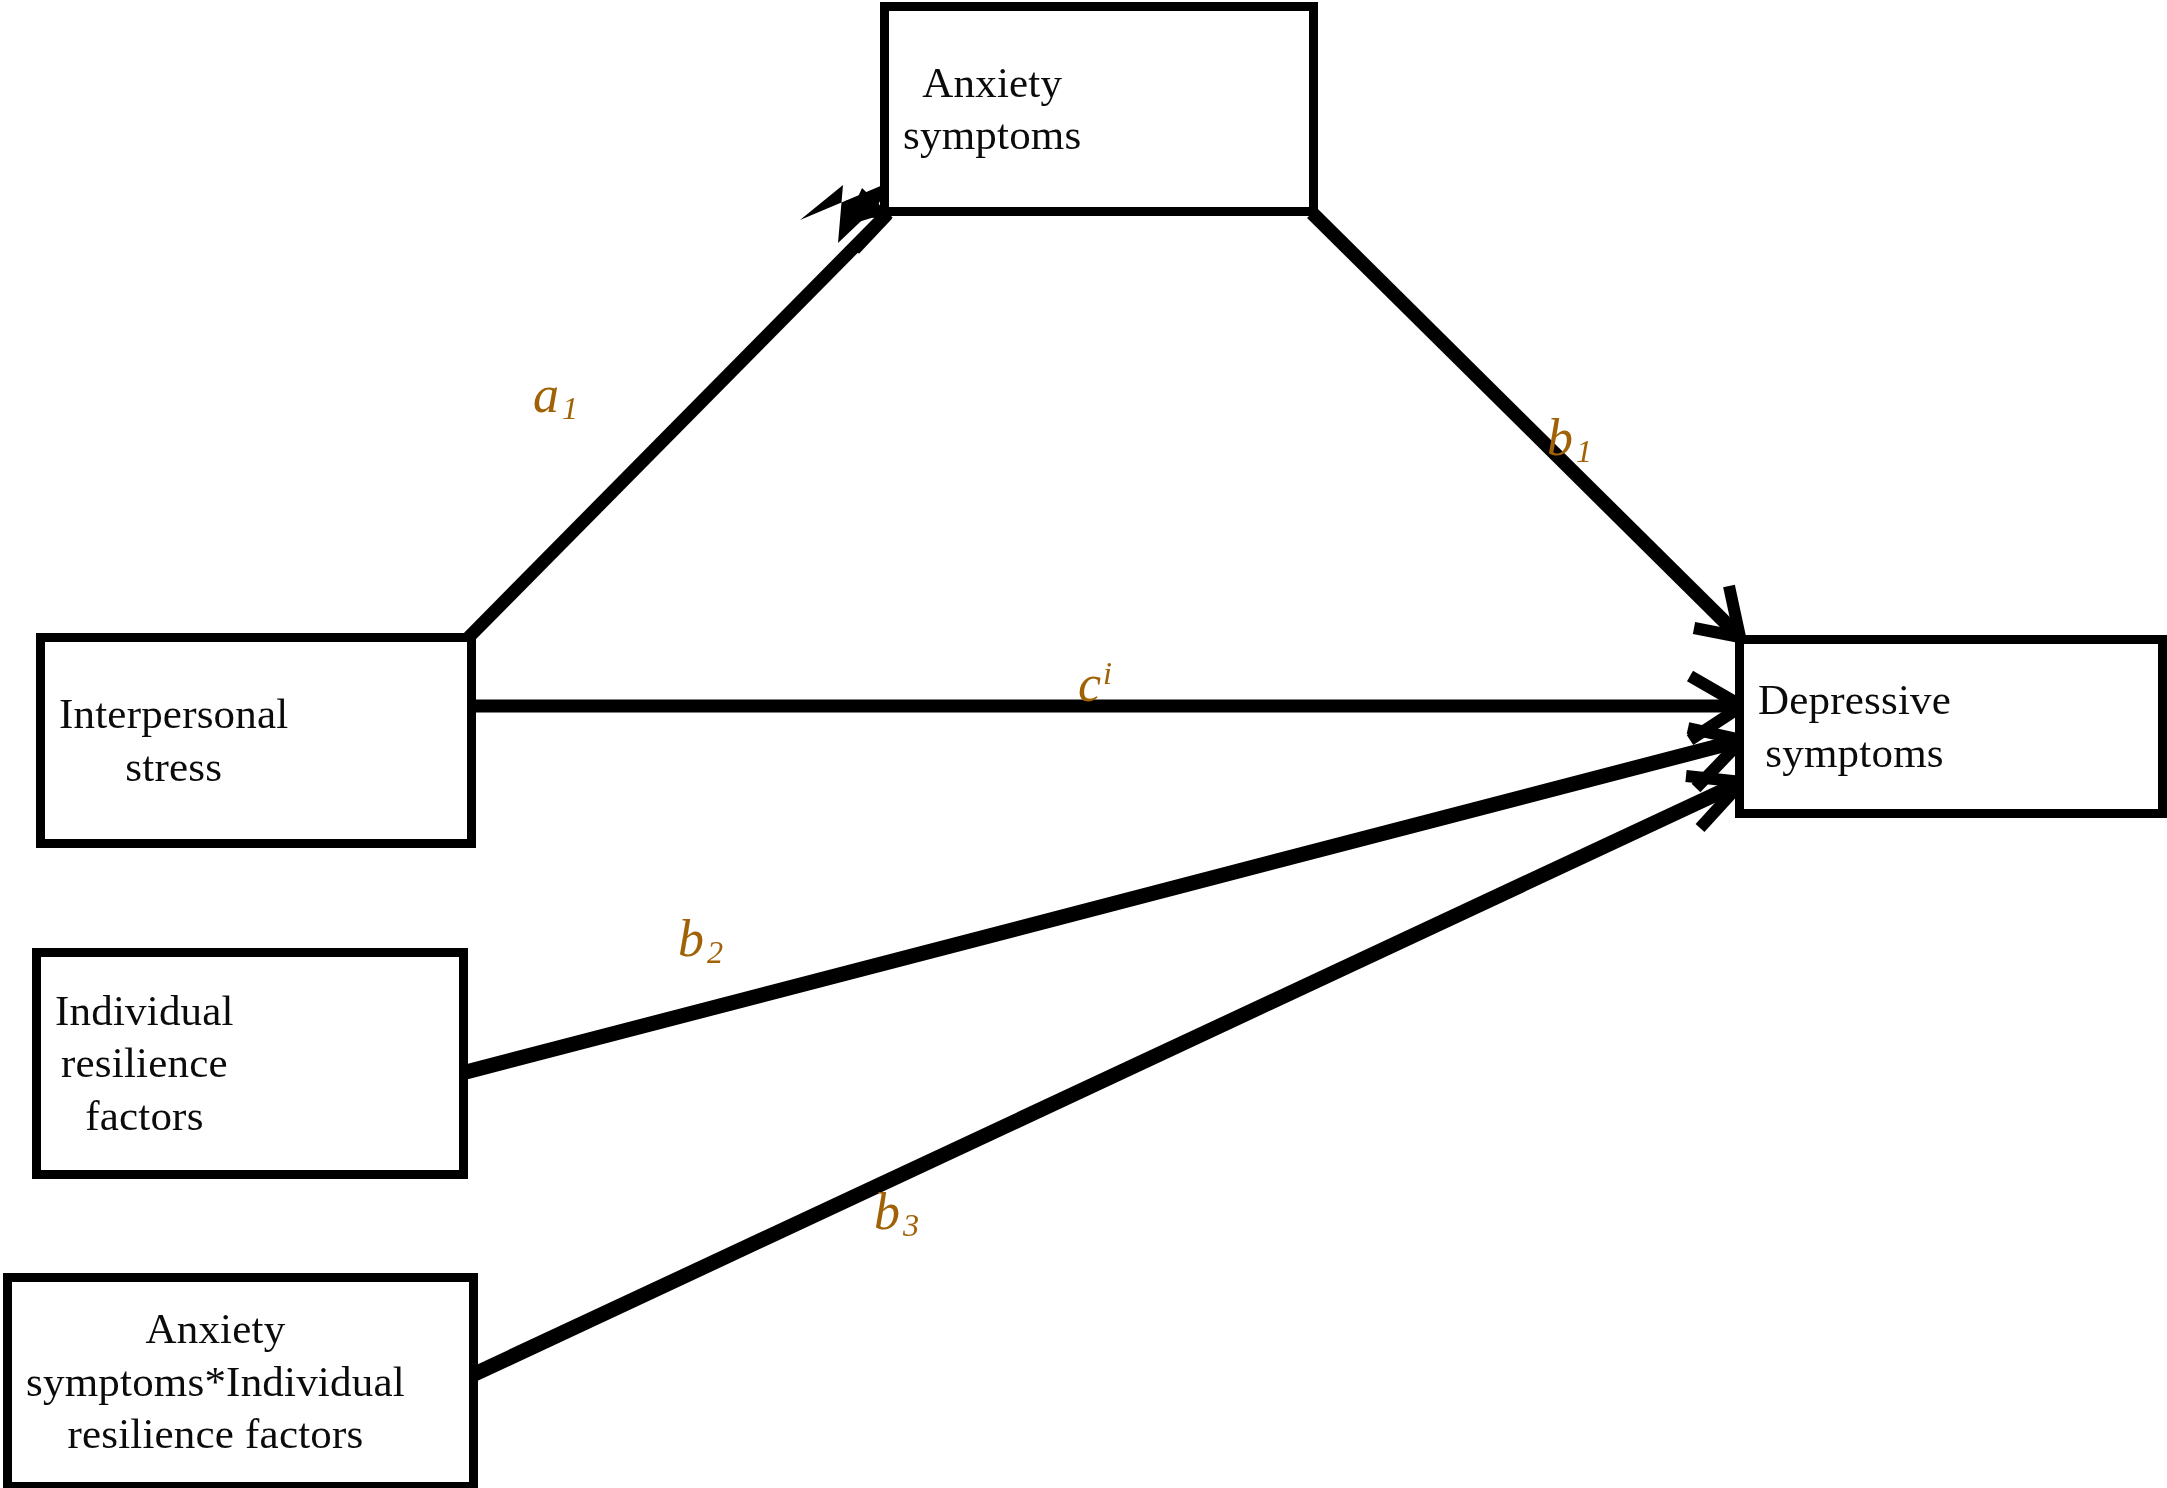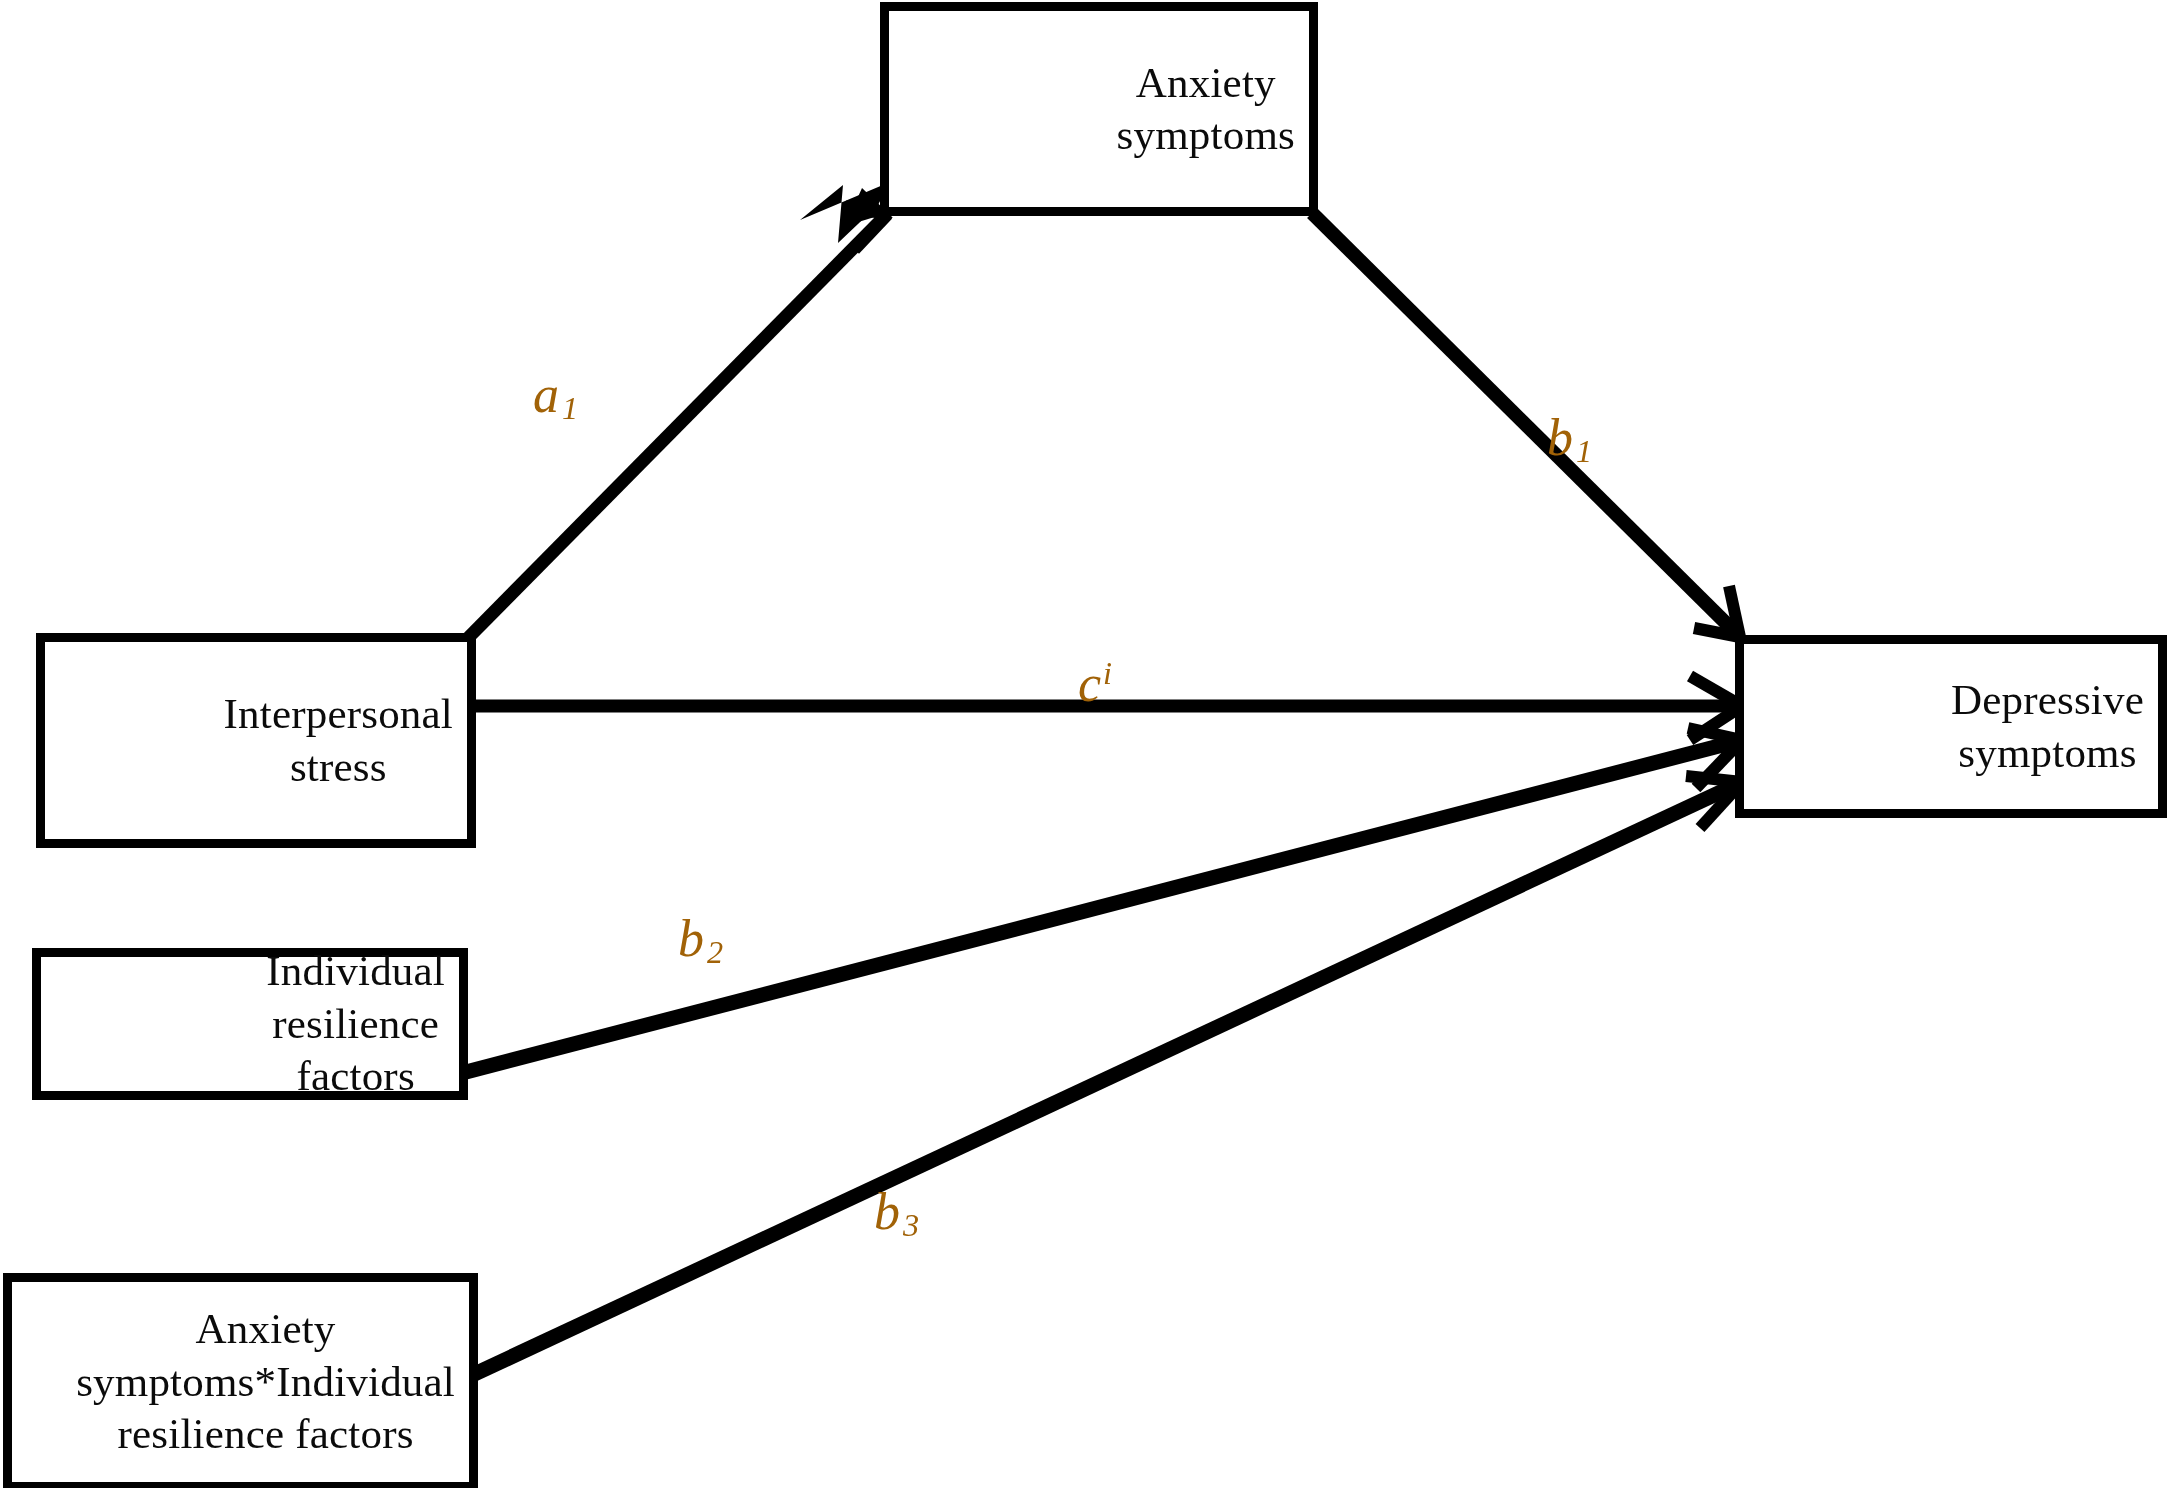--- a/index.html
+++ b/index.html
@@ -25,21 +25,21 @@
     width: 2167px;
     height: 1488px;
   }
   .node-box {
     position: absolute;
     box-sizing: border-box;
     background: #ffffff;
     border: 9px solid #000000;
     display: flex;
     align-items: center;
-    justify-content: flex-end;
+    justify-content: flex-start;
     text-align: center;
   }
   .node-label {
     font-family: "Liberation Serif", "DejaVu Serif", serif;
     font-size: 43px;
     line-height: 1.22;
     color: #0b0b0b;
     letter-spacing: 0.2px;
     padding: 0 14px;
     white-space: pre-line;
@@ -114,21 +114,21 @@
   <div class="node-box" style="left:36px; top:633px; width:440px; height:215px;">
     <span class="node-label">Interpersonal
 stress</span>
   </div>
 
   <div class="node-box" style="left:1735px; top:635px; width:432px; height:183px;">
     <span class="node-label">Depressive
 symptoms</span>
   </div>
 
-  <div class="node-box" style="left:32px; top:948px; width:436px; height:152px;">
+  <div class="node-box" style="left:32px; top:948px; width:436px; height:231px;">
     <span class="node-label">Individual
 resilience
 factors</span>
   </div>
 
   <div class="node-box" style="left:3px; top:1273px; width:475px; height:218px;">
     <span class="node-label">Anxiety
 symptoms*Individual
 resilience factors</span>
   </div>

